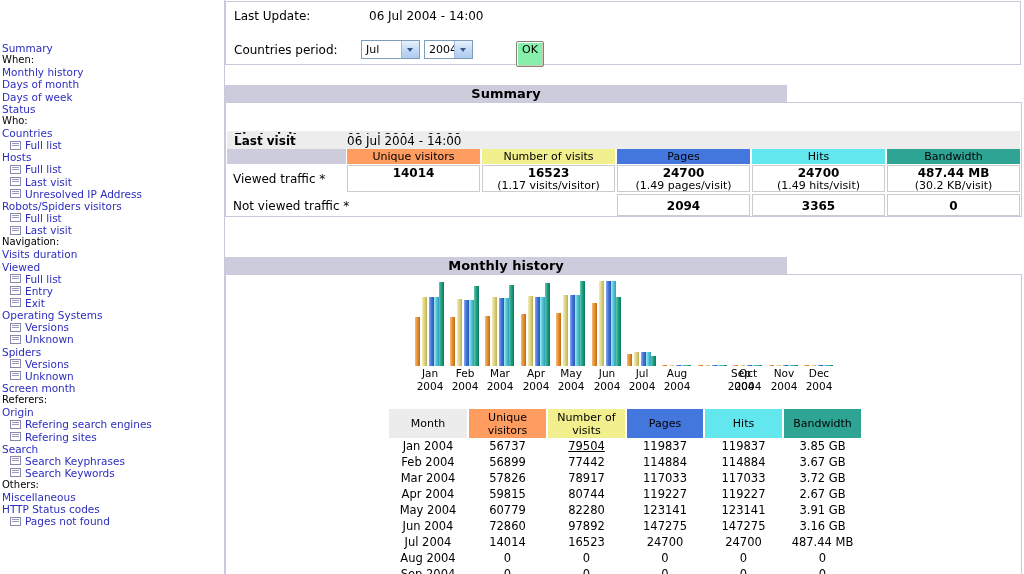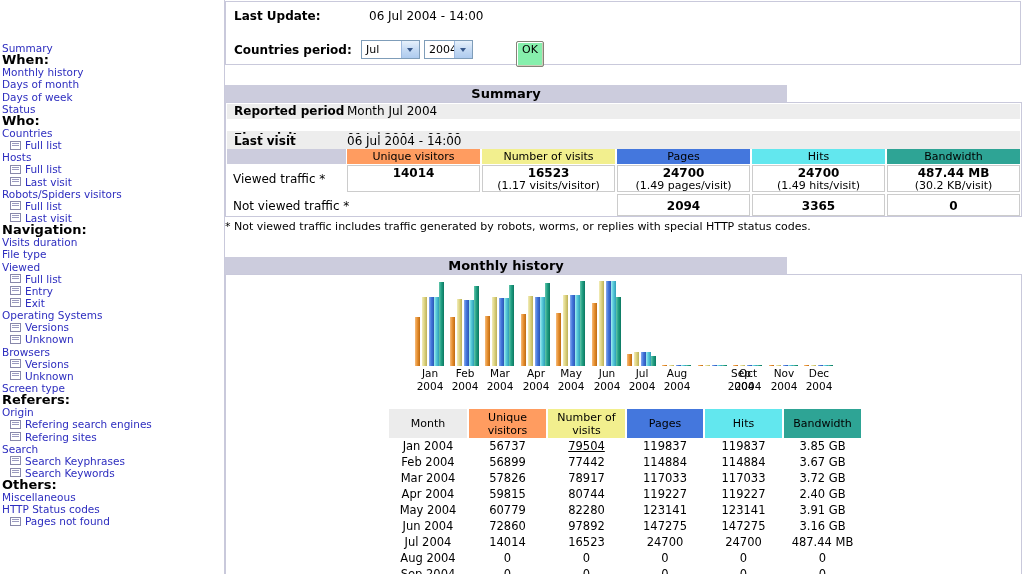--- a/index.html
+++ b/index.html
@@ -7,30 +7,30 @@
           font-family:"DejaVu Sans","Liberation Sans",sans-serif;color:#000;}
   .abs{position:absolute;}
 
   
   #frame-divider{left:224px;top:0;width:1px;height:574px;background:#C9C9DB;}
 
   
   #sidebar{left:2px;top:42px;width:220px;}
   .sb-row{height:12.15px;line-height:12.15px;font-size:10.5px;white-space:nowrap;}
   .sb-link{color:#2D2DBF;cursor:pointer;}
-  .sb-header{color:#000;font-weight:bold;font-size:13px;}
+  .sb-header{color:#000;font-weight:normal;font-size:10px;}
   .sb-sub{padding-left:8px;color:#2D2DBF;cursor:pointer;}
   .sb-ico{display:inline-block;width:9px;height:7px;margin-right:4px;vertical-align:middle;
           border:1px solid #8888AA;background:#fff;position:relative;top:-1px;}
   .sb-ico::after{content:"";display:block;margin:1px;height:3px;
           background:repeating-linear-gradient(180deg,#9A9ABF 0 1px,transparent 1px 2px);}
 
   
   #topbox{left:225px;top:1px;width:796px;height:64px;border:1px solid #C9C9DB;box-sizing:border-box;}
-  .toplabel{position:absolute;font-size:12px;font-weight:bold;}
+  .toplabel{position:absolute;font-size:12px;font-weight:normal;}
   .topvalue{position:absolute;font-size:12px;}
 
   
   .xp-select{position:absolute;height:19px;border:1px solid #7F9DB9;background:#fff;box-sizing:border-box;cursor:pointer;}
   .xp-select .val{position:absolute;left:4px;top:2px;font-size:11px;}
   .xp-arrow{position:absolute;right:0;top:0;bottom:0;width:17px;border-left:1px solid #9EBADF;
             background:linear-gradient(180deg,#E7F1FC,#C3D9F3 55%,#AECBEF);}
   .xp-arrow span{position:absolute;left:5px;top:7px;width:0;height:0;
             border-left:3px solid transparent;border-right:3px solid transparent;border-top:4px solid #38598C;}
   #ok-button{position:absolute;left:290px;top:39px;width:28px;height:26px;font-size:11px;line-height:16px;
@@ -75,37 +75,37 @@
       <div class="sb-row sb-link">Monthly history</div>
       <div class="sb-row sb-link">Days of month</div>
       <div class="sb-row sb-link">Days of week</div>
       <div class="sb-row sb-link">Status</div>
       <div class="sb-row sb-header">Who:</div>
       <div class="sb-row sb-link">Countries</div>
       <div class="sb-row sb-sub"><span class="sb-ico"></span>Full list</div>
       <div class="sb-row sb-link">Hosts</div>
       <div class="sb-row sb-sub"><span class="sb-ico"></span>Full list</div>
       <div class="sb-row sb-sub"><span class="sb-ico"></span>Last visit</div>
+      <div class="sb-row sb-sub"><span class="sb-ico"></span>Unresolved IP Address</div>
       <div class="sb-row sb-link">Robots/Spiders visitors</div>
       <div class="sb-row sb-sub"><span class="sb-ico"></span>Full list</div>
       <div class="sb-row sb-sub"><span class="sb-ico"></span>Last visit</div>
       <div class="sb-row sb-header">Navigation:</div>
       <div class="sb-row sb-link">Visits duration</div>
-      <div class="sb-row sb-link">File type</div>
       <div class="sb-row sb-link">Viewed</div>
       <div class="sb-row sb-sub"><span class="sb-ico"></span>Full list</div>
       <div class="sb-row sb-sub"><span class="sb-ico"></span>Entry</div>
       <div class="sb-row sb-sub"><span class="sb-ico"></span>Exit</div>
       <div class="sb-row sb-link">Operating Systems</div>
       <div class="sb-row sb-sub"><span class="sb-ico"></span>Versions</div>
       <div class="sb-row sb-sub"><span class="sb-ico"></span>Unknown</div>
-      <div class="sb-row sb-link">Browsers</div>
+      <div class="sb-row sb-link">Spiders</div>
       <div class="sb-row sb-sub"><span class="sb-ico"></span>Versions</div>
       <div class="sb-row sb-sub"><span class="sb-ico"></span>Unknown</div>
-      <div class="sb-row sb-link">Screen type</div>
+      <div class="sb-row sb-link">Screen month</div>
       <div class="sb-row sb-header">Referers:</div>
       <div class="sb-row sb-link">Origin</div>
       <div class="sb-row sb-sub"><span class="sb-ico"></span>Refering search engines</div>
       <div class="sb-row sb-sub"><span class="sb-ico"></span>Refering sites</div>
       <div class="sb-row sb-link">Search</div>
       <div class="sb-row sb-sub"><span class="sb-ico"></span>Search Keyphrases</div>
       <div class="sb-row sb-sub"><span class="sb-ico"></span>Search Keywords</div>
       <div class="sb-row sb-header">Others:</div>
       <div class="sb-row sb-link">Miscellaneous</div>
       <div class="sb-row sb-link">HTTP Status codes</div>
@@ -127,24 +127,20 @@
       <span class="val">2004</span>
       <span class="xp-arrow">
           <span></span>
         </span>
     </div>
     <div id="ok-button">OK</div>
   </div>
 
   <div class="abs title-bar" style="left:225px;top:85px">Summary</div>
   <div class="abs sec-box" style="left:225px;top:102px;height:115px;position:absolute" id="sum-box">
-    <div class="info-row" style="top:1px">
-      <b>Reported period</b>
-      <span>Month Jul 2004</span>
-    </div>
     <div class="info-row" style="top:28px">
       <b>First visit</b>
       <span>01 Jul 2004 - 00:00</span>
     </div>
     <div class="info-row" style="top:31px">
       <b>Last visit</b>
       <span>06 Jul 2004 - 14:00</span>
     </div>
     <div class="sum-hcell" style="left:1px;top:46px;width:119px;background:#CCCCDD"></div>
     <div id="sum-cols">
@@ -183,21 +179,20 @@
           <div class="v" style="line-height: 20px;">2094</div>
         </div>
         <div class="sum-vcell" style="left: 526px; top: 91px; width: 133px; height: 22px;">
           <div class="v" style="line-height: 20px;">3365</div>
         </div>
         <div class="sum-vcell" style="left: 661px; top: 91px; width: 133px; height: 22px;">
           <div class="v" style="line-height: 20px;">0</div>
         </div>
       </div>
   </div>
-  <div class="abs" id="footnote">* Not viewed traffic includes traffic generated by robots, worms, or replies with special HTTP status codes.</div>
 
   <div class="abs title-bar" style="left:225px;top:257px">Monthly history</div>
   <div class="abs sec-box" style="left:225px;top:274px;height:310px" id="mh-box">
     <div id="mh-chart">
         <div class="chart-bar" style="left: 189px; top: 42px; width: 5px; height: 49px; background: linear-gradient(90deg, rgb(246, 188, 126), rgb(232, 146, 50) 45%, rgb(191, 106, 18));"></div>
         <div class="chart-bar" style="left: 196px; top: 22px; width: 5px; height: 69px; background: linear-gradient(90deg, rgb(242, 237, 186), rgb(223, 213, 132) 45%, rgb(188, 177, 88));"></div>
         <div class="chart-bar" style="left: 203px; top: 22px; width: 5px; height: 69px; background: linear-gradient(90deg, rgb(136, 171, 238), rgb(68, 119, 221) 45%, rgb(43, 85, 180));"></div>
         <div class="chart-bar" style="left: 208px; top: 22px; width: 5px; height: 69px; background: linear-gradient(90deg, rgb(164, 236, 242), rgb(88, 203, 219) 45%, rgb(46, 157, 182));"></div>
         <div class="chart-bar" style="left: 213px; top: 7px; width: 5px; height: 84px; background: linear-gradient(90deg, rgb(102, 198, 172), rgb(34, 161, 133) 45%, rgb(11, 119, 96));"></div>
         <div class="chart-bar" style="left: 224px; top: 42px; width: 5px; height: 49px; background: linear-gradient(90deg, rgb(246, 188, 126), rgb(232, 146, 50) 45%, rgb(191, 106, 18));"></div>
@@ -338,21 +333,21 @@
           <div class="mt-cell" style="width: 76px;">117033</div>
           <div class="mt-cell" style="width: 77px;">117033</div>
           <div class="mt-cell" style="width: 77px;">3.72 GB</div>
         </div>
         <div class="mt-row">
           <div class="mt-cell" style="width: 78px;">Apr 2004</div>
           <div class="mt-cell" style="width: 77px;">59815</div>
           <div class="mt-cell" style="width: 77px;">80744</div>
           <div class="mt-cell" style="width: 76px;">119227</div>
           <div class="mt-cell" style="width: 77px;">119227</div>
-          <div class="mt-cell" style="width: 77px;">2.40 GB</div>
+          <div class="mt-cell" style="width: 77px;">2.67 GB</div>
         </div>
         <div class="mt-row">
           <div class="mt-cell" style="width: 78px;">May 2004</div>
           <div class="mt-cell" style="width: 77px;">60779</div>
           <div class="mt-cell" style="width: 77px;">82280</div>
           <div class="mt-cell" style="width: 76px;">123141</div>
           <div class="mt-cell" style="width: 77px;">123141</div>
           <div class="mt-cell" style="width: 77px;">3.91 GB</div>
         </div>
         <div class="mt-row">

